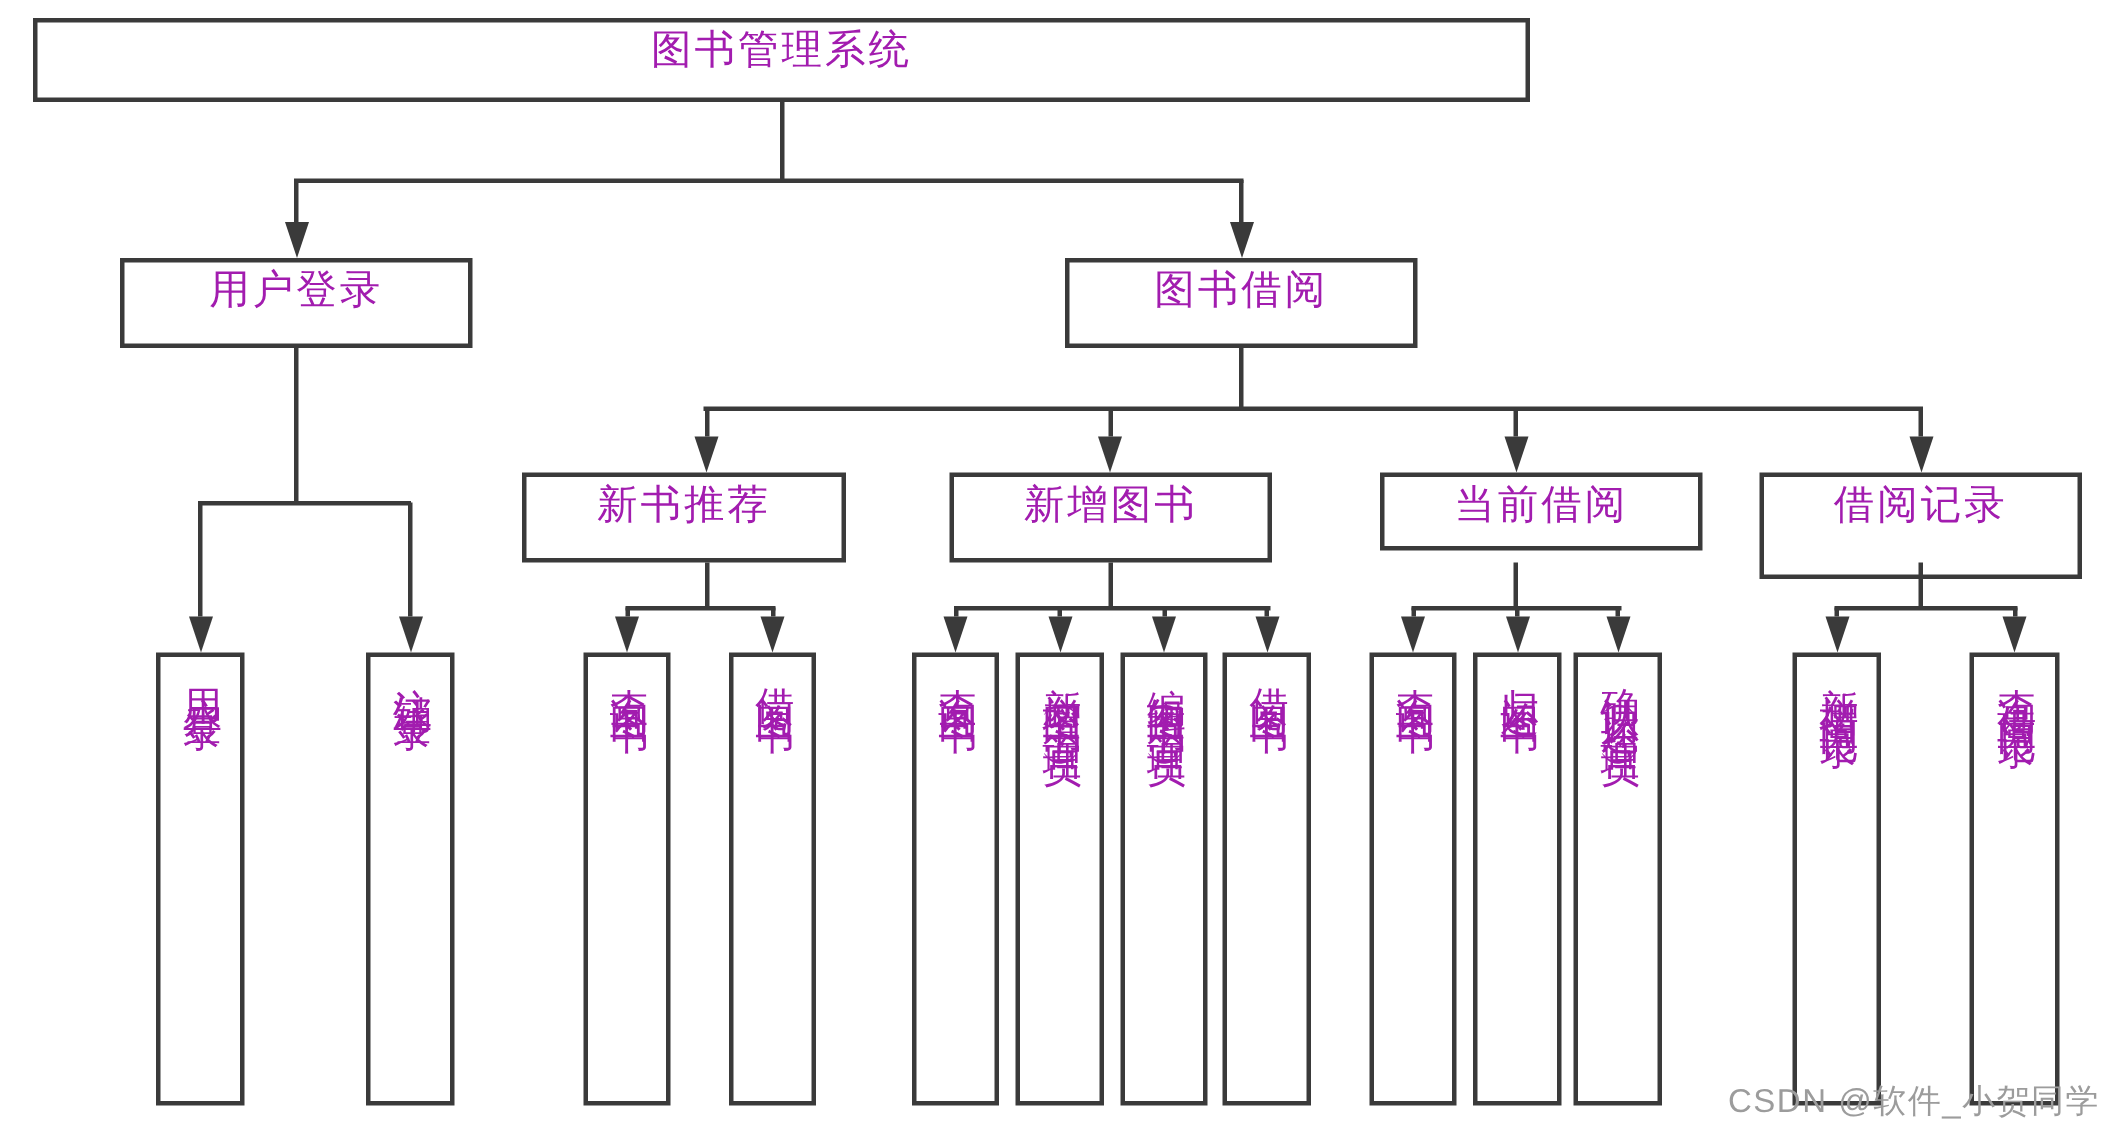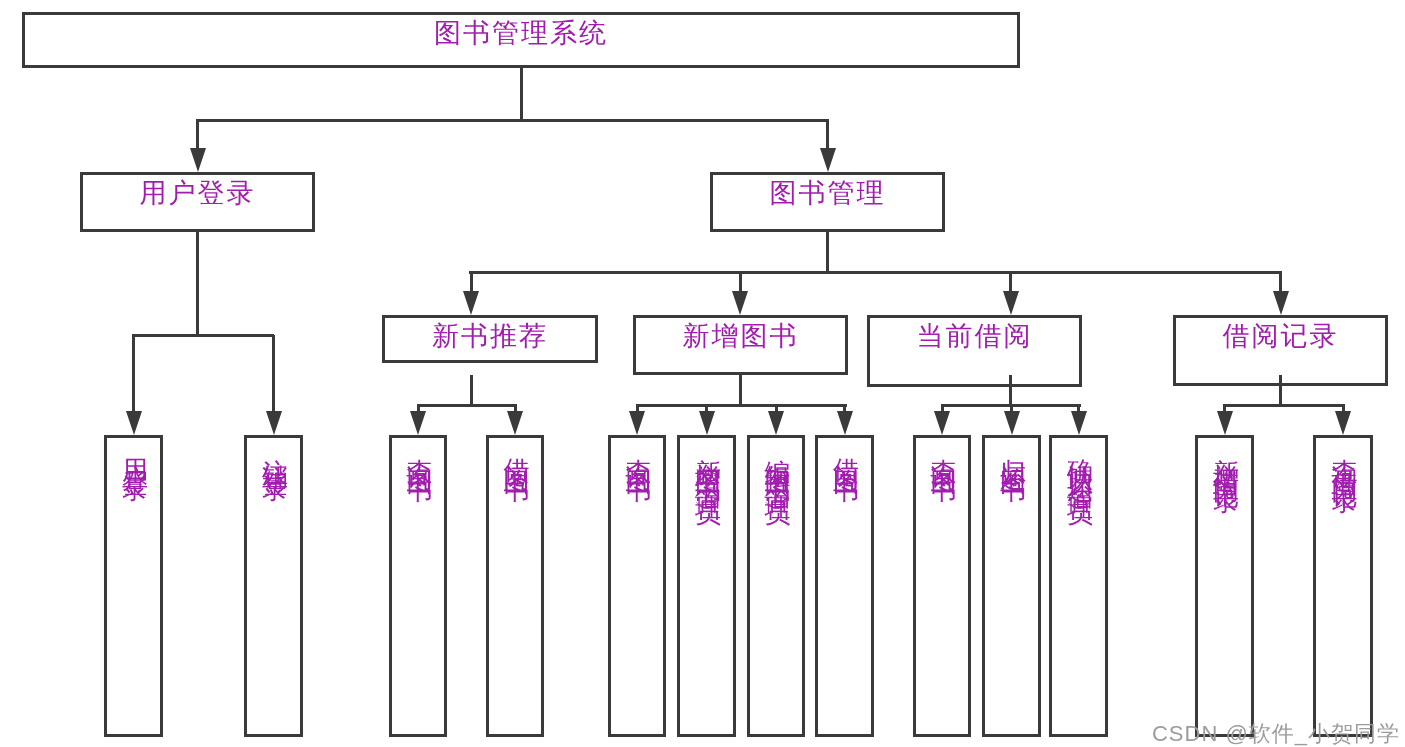--- a/index.html
+++ b/index.html
@@ -81,30 +81,30 @@
 <div id="canvas">
 
   <div class="node h" style="left:22px;top:12px;width:998px;height:56px">
     <span class="lbl">图书管理系统</span>
   </div>
 
   <div class="node h" style="left:80px;top:172px;width:235px;height:60px">
     <span class="lbl">用户登录</span>
   </div>
   <div class="node h" style="left:710px;top:172px;width:235px;height:60px">
-    <span class="lbl">图书管理</span>
+    <span class="lbl">图书借阅</span>
   </div>
 
-  <div class="node h" style="left:382px;top:315px;width:216px;height:48px">
+  <div class="node h" style="left:348px;top:315px;width:216px;height:60px">
     <span class="lbl">新书推荐</span>
   </div>
   <div class="node h" style="left:633px;top:315px;width:215px;height:60px">
     <span class="lbl">新增图书</span>
   </div>
-  <div class="node h" style="left:867px;top:315px;width:215px;height:72px">
+  <div class="node h" style="left:920px;top:315px;width:215px;height:52px">
     <span class="lbl">当前借阅</span>
   </div>
   <div class="node h" style="left:1173px;top:315px;width:215px;height:71px">
     <span class="lbl">借阅记录</span>
   </div>
 
   <div class="node v" style="left:104px;top:435px;width:59px;height:302px">
     <span class="lbl">用户登录</span>
   </div>
   <div class="node v" style="left:244px;top:435px;width:59px;height:302px">

